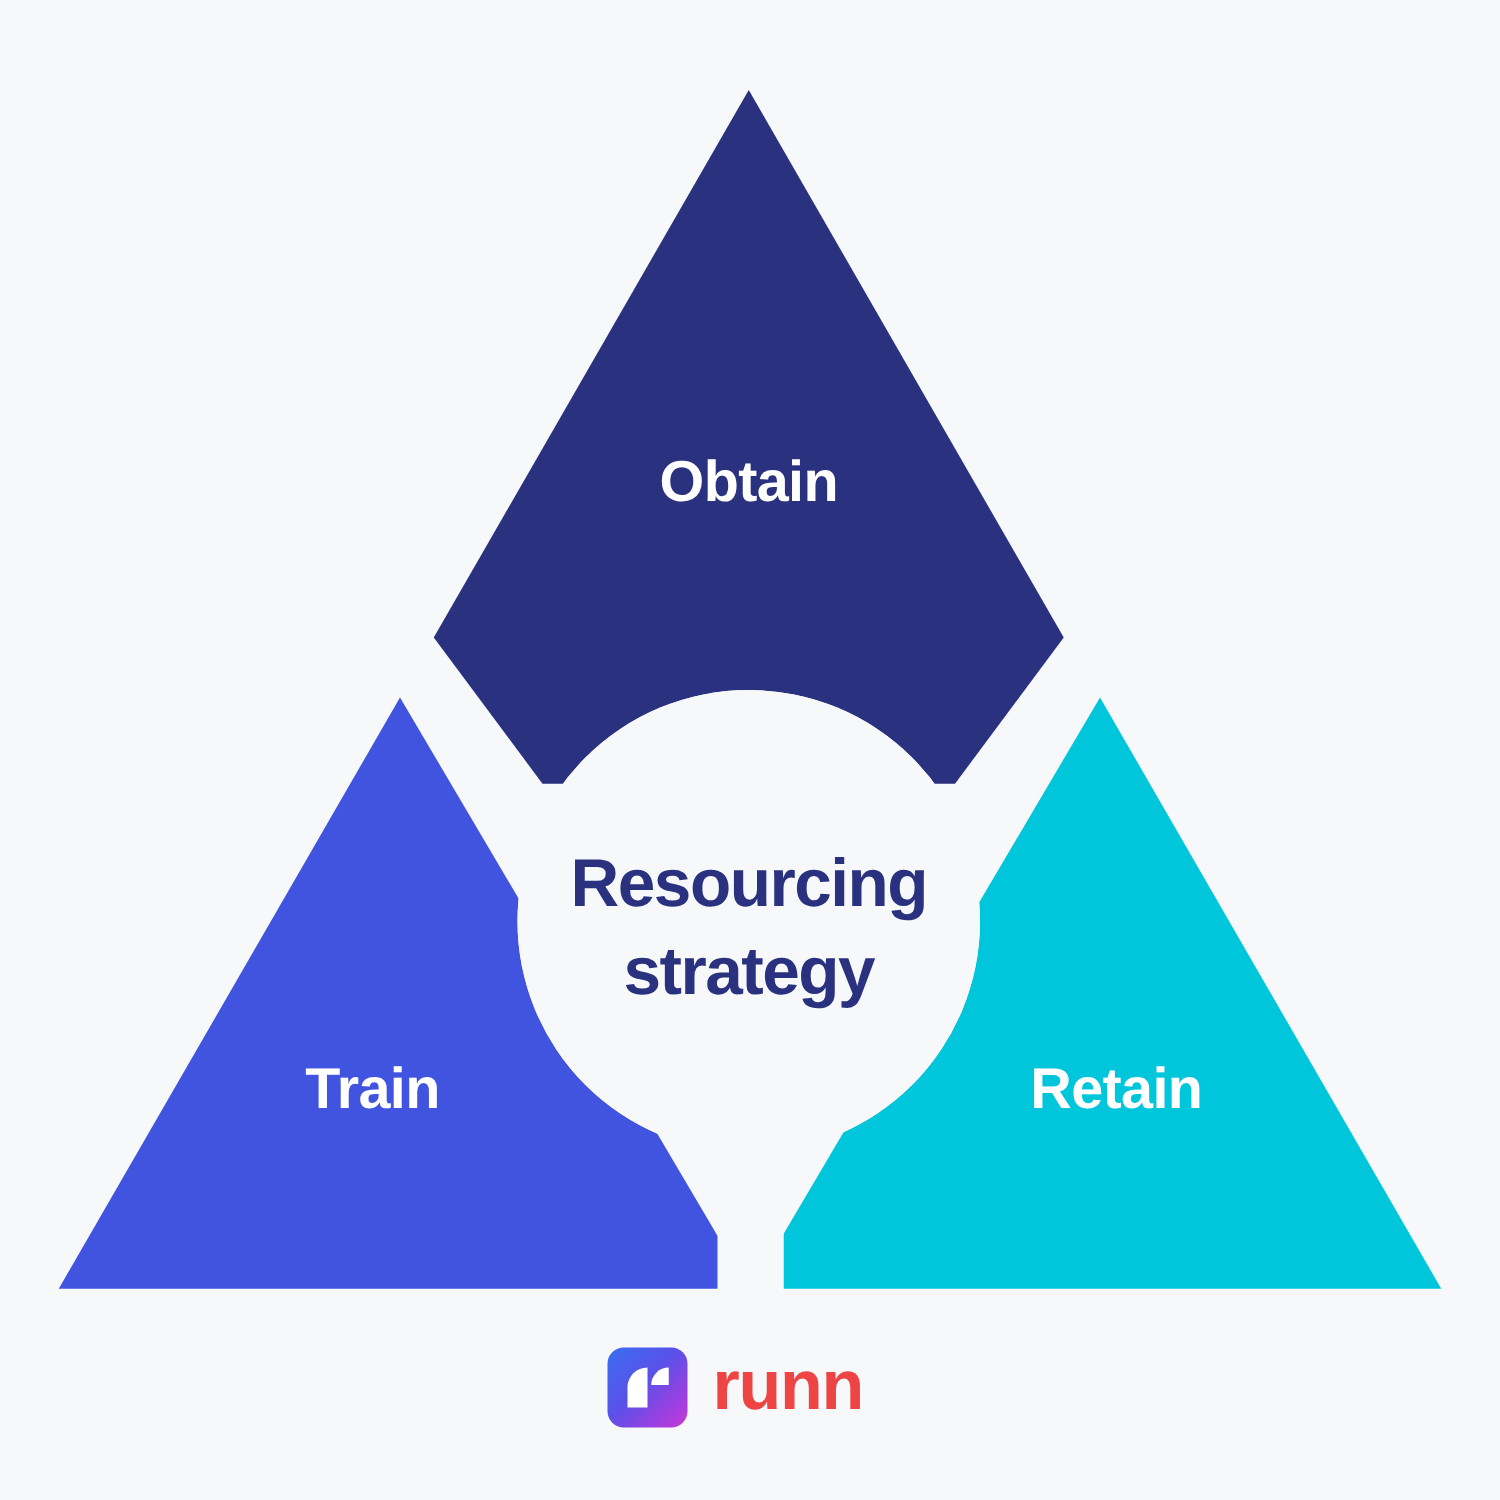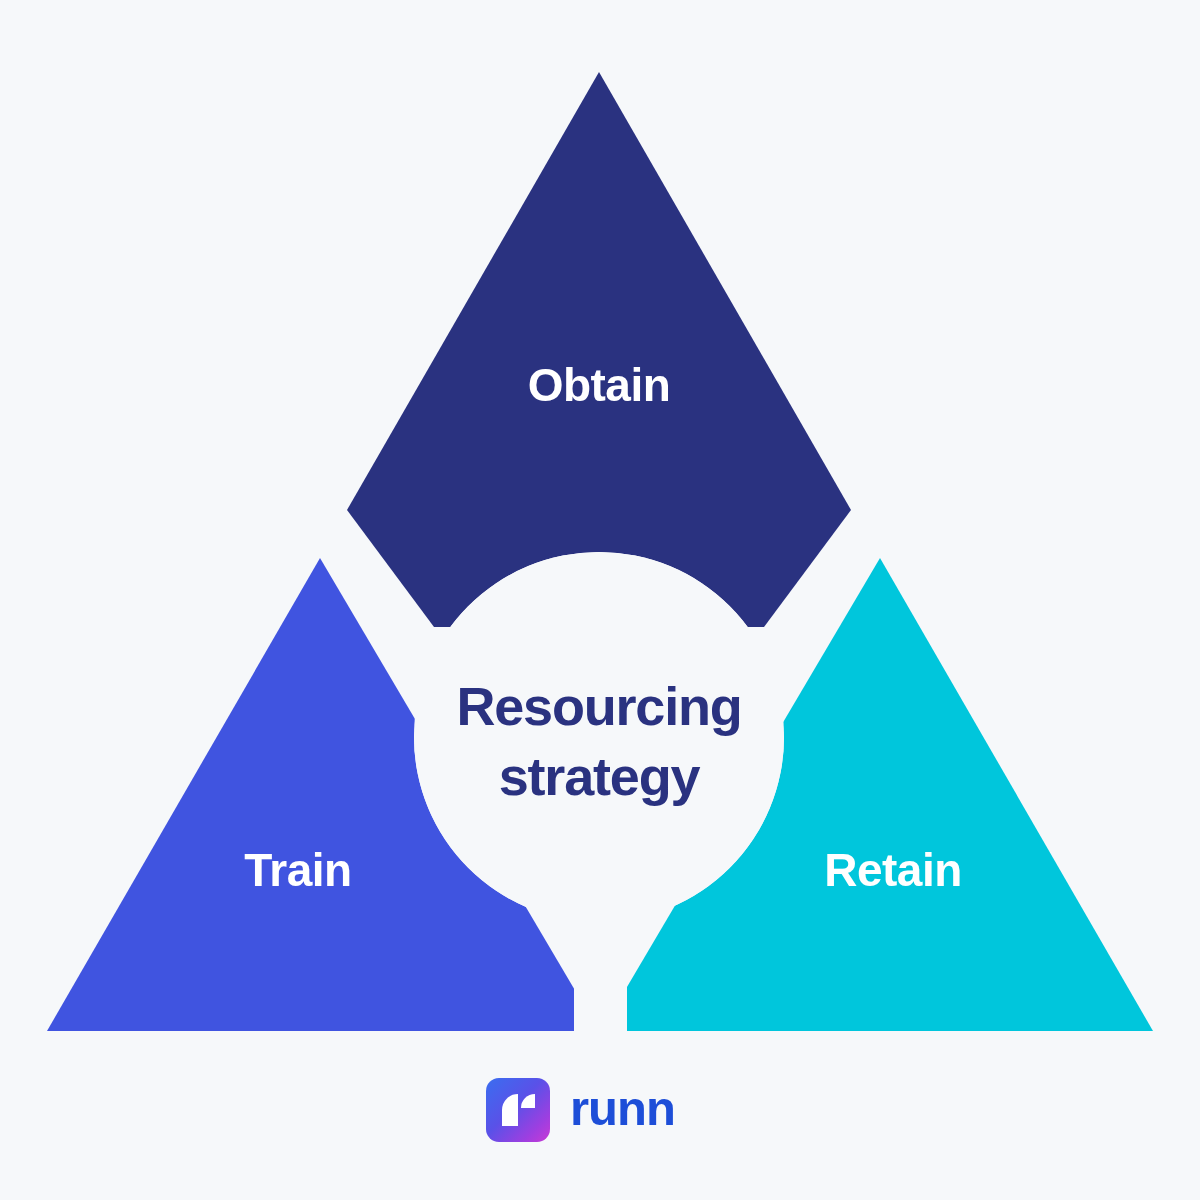--- a/index.html
+++ b/index.html
@@ -77,23 +77,23 @@
     left: 35px;
     top: 16px;
     width: 14px;
     height: 14px;
     background: #ffffff;
     border-top-left-radius: 14px;
   }
   #logo-wordmark {
     font-family: "Liberation Sans", sans-serif;
     font-weight: bold;
-    font-size: 49px;
+    font-size: 56px;
     line-height: 1;
-    color: #1d4ed8;
+    color: #ef4444;
     letter-spacing: -1px;
     white-space: nowrap;
     margin-top: -4px;
   }
 </style>
 </head>
 <body style="background: rgb(246, 248, 250);">
 
 <div id="canvas" style="background: rgb(246, 248, 250);">
 

